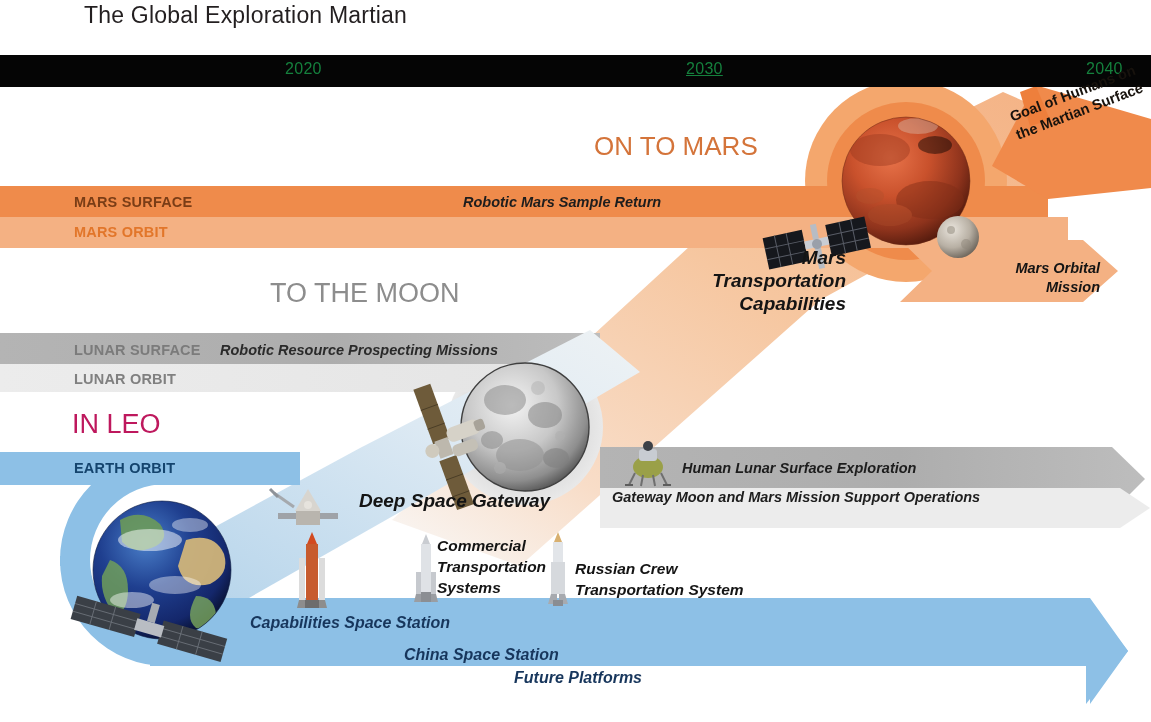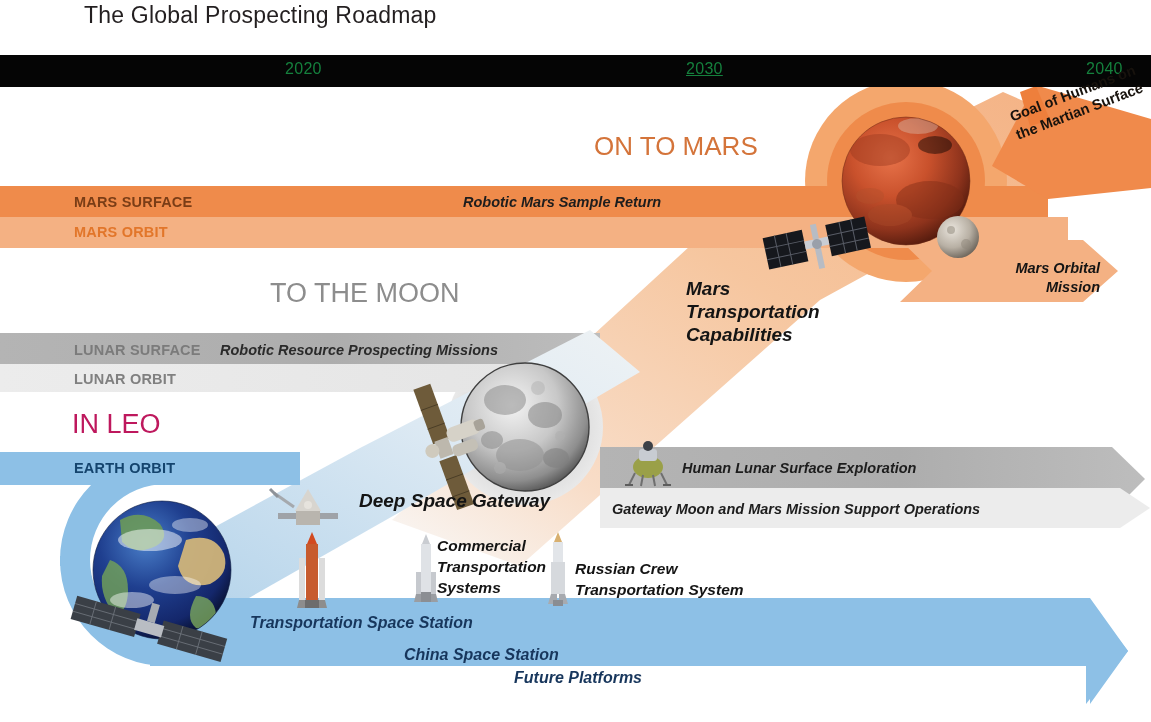--- a/index.html
+++ b/index.html
@@ -76,33 +76,33 @@
   
   .mis {
     font-style: italic;
     font-weight: bold;
     font-size: 14.5px;
     color: #1d1d1d;
   }
   .m-sample    { left: 463px; top: 194px; }
   .m-prospect  { left: 220px; top: 342px; color: #2a2a2a; }
   .m-hlse      { left: 682px; top: 460px; }
-  .m-gateway-ops { left: 612px; top: 501px; }
+  .m-gateway-ops { left: 612px; top: 489px; }
 
   
   .callout {
     font-style: italic;
     font-weight: bold;
     color: #141414;
   }
   .c-mtc {
-    left: 686px; top: 277px;
+    left: 686px; top: 246px;
     font-size: 19px;
     line-height: 23px;
-    text-align: left;
+    text-align: right;
     white-space: normal;
     width: 160px;
   }
   .c-mom {
     left: 960px; top: 259px;
     font-size: 14.5px;
     line-height: 19px;
     text-align: right;
     white-space: normal;
     width: 140px;
@@ -431,21 +431,21 @@
     <g transform="translate(558,572)">
       <polygon points="0,-40 4,-30 -4,-30" fill="#d8b070"></polygon>
       <rect x="-5" y="-30" width="10" height="20" fill="#e2e5e9"></rect>
       <rect x="-7" y="-10" width="14" height="32" fill="#d6d9dd"></rect>
       <polygon points="-7,22 -10,32 -1,32 -1,22" fill="#a7aaaf"></polygon>
       <polygon points="7,22 10,32 1,32 1,22" fill="#a7aaaf"></polygon>
       <rect x="-5" y="28" width="10" height="6" fill="#8a8d92"></rect>
     </g>
   </svg>
 
-  <div class="lyr title">The Global Prospecting Roadmap</div>
+  <div class="lyr title">The Global Exploration Martian</div>
 
   <div class="lyr timebar"></div>
   <div class="lyr year y2020">2020</div>
   <div class="lyr year y2030">2030</div>
   <div class="lyr year y2040">2040</div>
 
   <div class="lyr sec-head head-mars">ON TO MARS</div>
   <div class="lyr band-label lb-mars-surface">MARS SURFACE</div>
   <div class="lyr band-label lb-mars-orbit">MARS ORBIT</div>
   <div class="lyr mis m-sample">Robotic Mars Sample Return</div>
@@ -458,17 +458,17 @@
   <div class="lyr band-label lb-lunar-orbit">LUNAR ORBIT</div>
   <div class="lyr mis m-prospect">Robotic Resource Prospecting Missions</div>
   <div class="lyr mis m-hlse">Human Lunar Surface Exploration</div>
   <div class="lyr mis m-gateway-ops">Gateway Moon and Mars Mission Support Operations</div>
   <div class="lyr callout c-dsg">Deep Space Gateway</div>
 
   <div class="lyr sec-head head-leo">IN LEO</div>
   <div class="lyr band-label lb-earth-orbit">EARTH ORBIT</div>
   <div class="lyr callout c-comm">Commercial Transportation Systems</div>
   <div class="lyr callout c-rcts">Russian Crew Transportation System</div>
-  <div class="lyr blue-item b-iss">Transportation Space Station</div>
+  <div class="lyr blue-item b-iss">Capabilities Space Station</div>
   <div class="lyr blue-item b-china">China Space Station</div>
   <div class="lyr blue-item b-future">Future Platforms</div>
 
 </div>
 
 </body></html>

